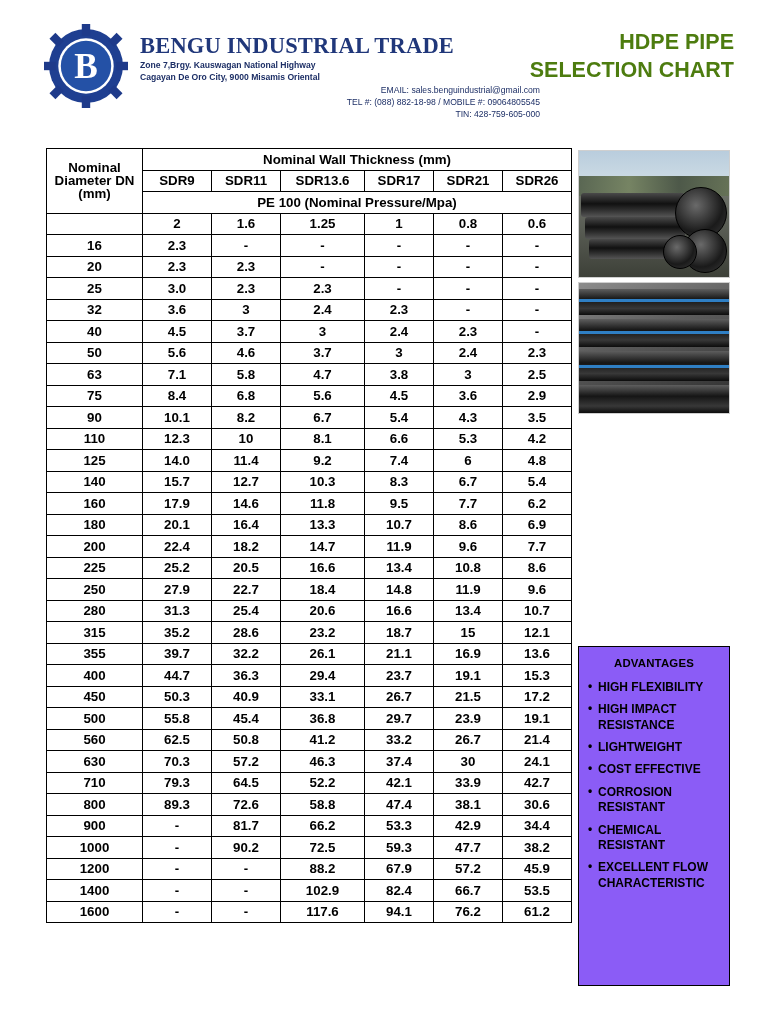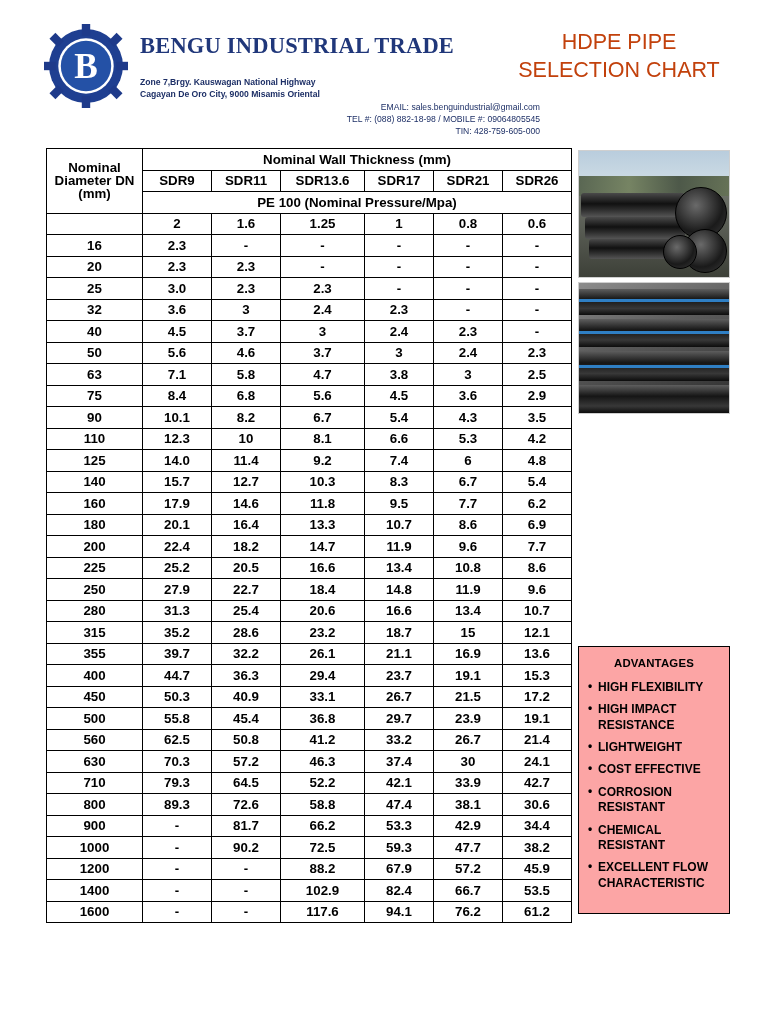--- a/index.html
+++ b/index.html
@@ -41,37 +41,37 @@
   }
   .company-name {
     font-family: "Liberation Serif", serif;
     font-weight: bold;
     font-size: 22.5px;
     color: #20377a;
     letter-spacing: 0.2px;
     line-height: 1.05;
   }
   .company-addr {
-    margin-top: 18px;
+    margin-top: 1px;
     font-size: 8.6px;
     color: #1d2f66;
     line-height: 1.45;
     font-weight: bold;
   }
   .company-addr .thin { font-weight: normal; text-align: right; }
 
   .doc-title {
     position: absolute;
     right: 34px; top: 28px;
     width: 230px;
-    text-align: center;
-    font-weight: normal;
+    text-align: right;
+    font-weight: bold;
     font-size: 21.5px;
     line-height: 1.32;
-    color: #c2410c;
+    color: #4d7c0f;
   }
 
   
   .table-wrap {
     position: absolute;
     left: 46px; top: 148px;
     width: 512px;
   }
   table.pipe {
     border-collapse: collapse;
@@ -149,23 +149,23 @@
   .ph2-stripe {
     position: absolute;
     left: -8%; width: 120%; height: 3px;
     background: #2f7fc4;
   }
 
   
   .adv {
     position: absolute;
     left: 578px; top: 646px;
-    width: 152px; height: 268px;
+    width: 152px; height: 340px;
     border: 1px solid #000;
-    background: #fca5a5;
+    background: #8b5cf6;
     padding: 10px 8px 8px 8px;
   }
   .adv-title {
     text-align: center;
     font-weight: bold;
     font-size: 11.4px;
     letter-spacing: .2px;
     margin-bottom: 11px;
   }
   .adv-list { list-style: none; margin: 0; padding: 0; }

